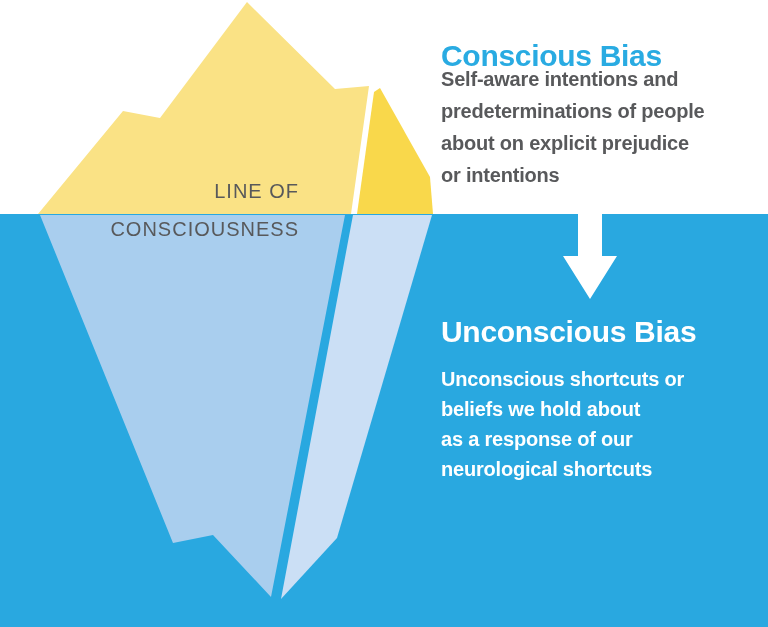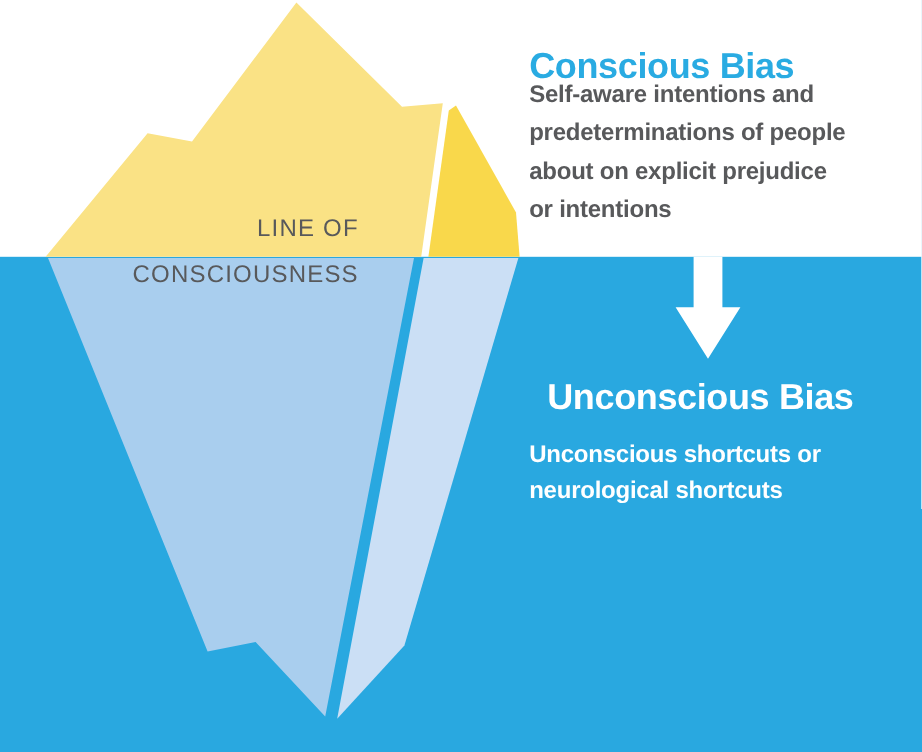--- a/index.html
+++ b/index.html
@@ -28,21 +28,21 @@
   .heading {
     position:absolute;
     left:441px;
     font-size:30px;
     font-weight:700;
     line-height:32px;
     letter-spacing:-0.3px;
     white-space:nowrap;
   }
   .heading.conscious { top:16px; color:#29ABE2;margin-top:24px; }
-  .heading.unconscious { top:316px; color:#FFFFFF;margin-left:15px; }
+  .heading.unconscious { top:316px; color:#FFFFFF; }
 
   .body-text {
     position:absolute;
     left:441px;
     font-size:20px;
     font-weight:700;
     letter-spacing:-0.2px;
     white-space:nowrap;
   }
   .body-text.conscious { top:63px; color:#58595B; line-height:32px; }
@@ -77,16 +77,18 @@
   <div class="body-text conscious">
     <div>Self-aware intentions and</div>
     <div>predeterminations of people</div>
     <div>about on explicit prejudice</div>
     <div>or intentions</div>
   </div>
 
   <div class="heading unconscious">Unconscious Bias</div>
   <div class="body-text unconscious">
     <div>Unconscious shortcuts or</div>
+    <div>beliefs we hold about</div>
+    <div>as a response of our</div>
     <div>neurological shortcuts</div>
   </div>
 
 </div>
 
 </body></html>

